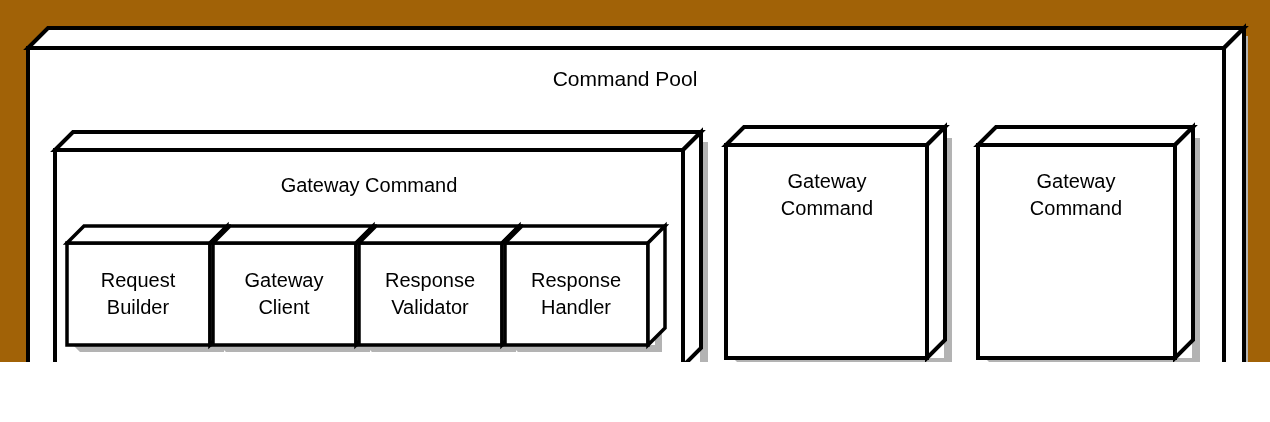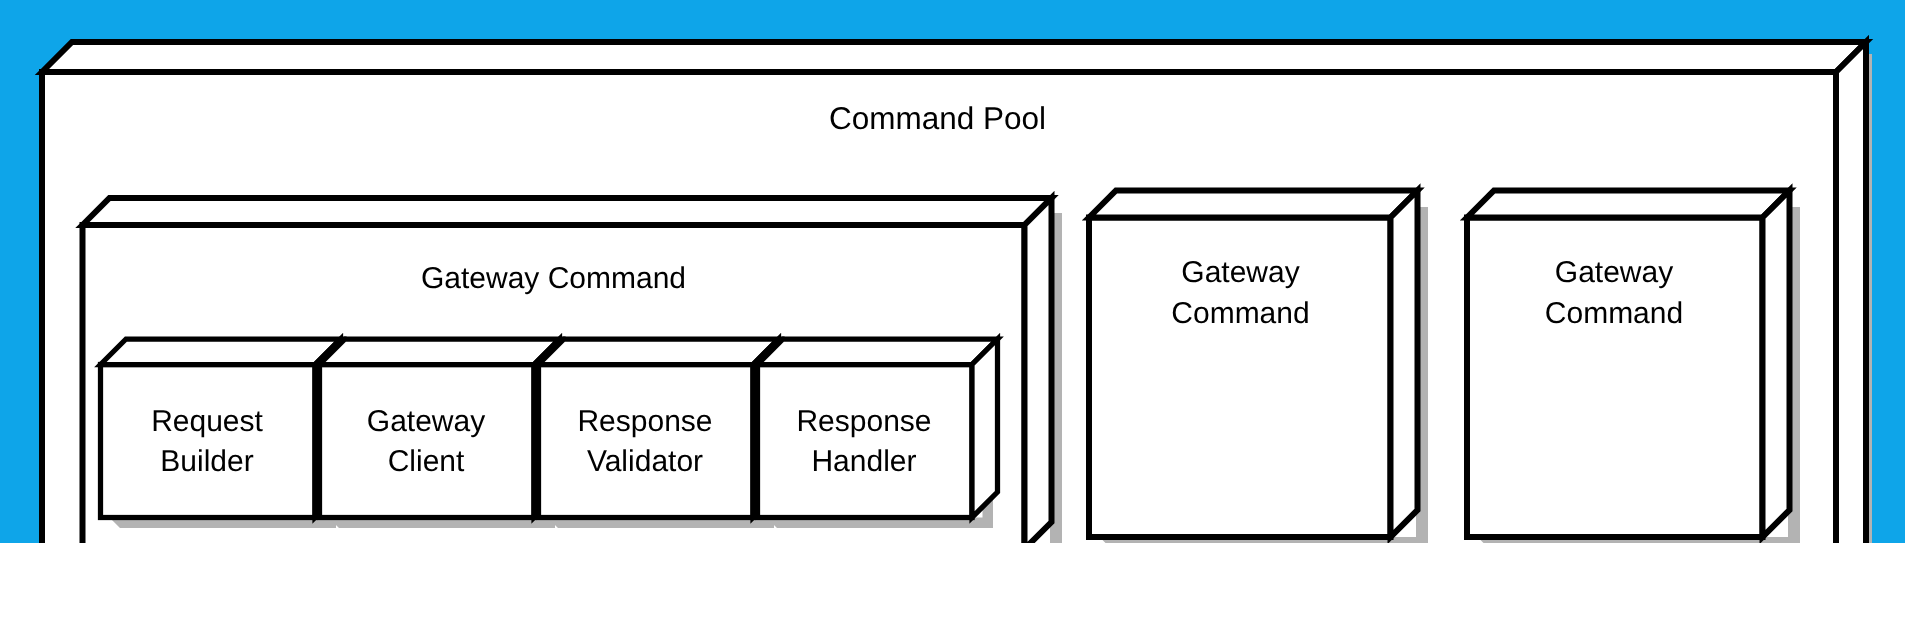--- a/index.html
+++ b/index.html
@@ -4,21 +4,21 @@
 <style>
   html, body {
     margin: 0;
     padding: 0;
     background: #ffffff;
   }
   #stage {
     position: relative;
     width: 1270px;
     height: 362px;
-    background: #0ea5e9;
+    background: #a16207;
     overflow: hidden;
     font-family: "Liberation Sans", sans-serif;
   }
   svg#diagram {
     position: absolute;
     left: 0;
     top: 0;
     width: 1270px;
     height: 422px;
     display: block;

